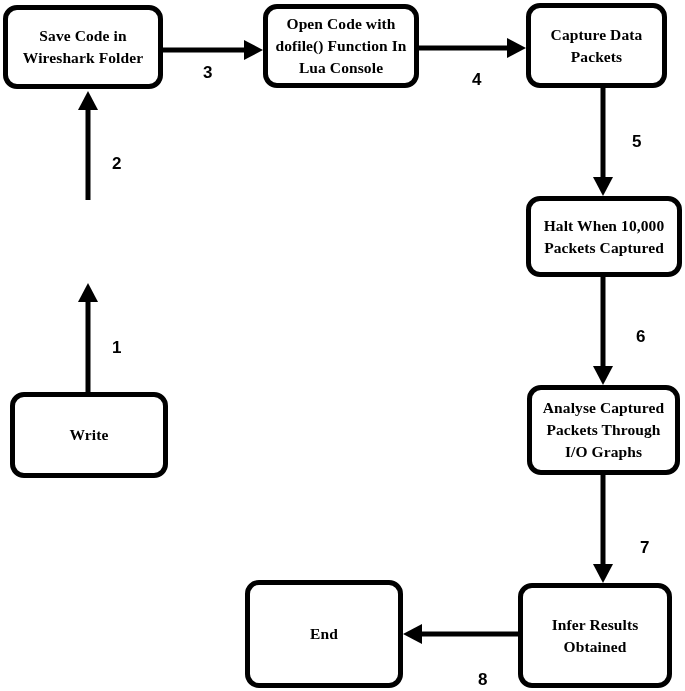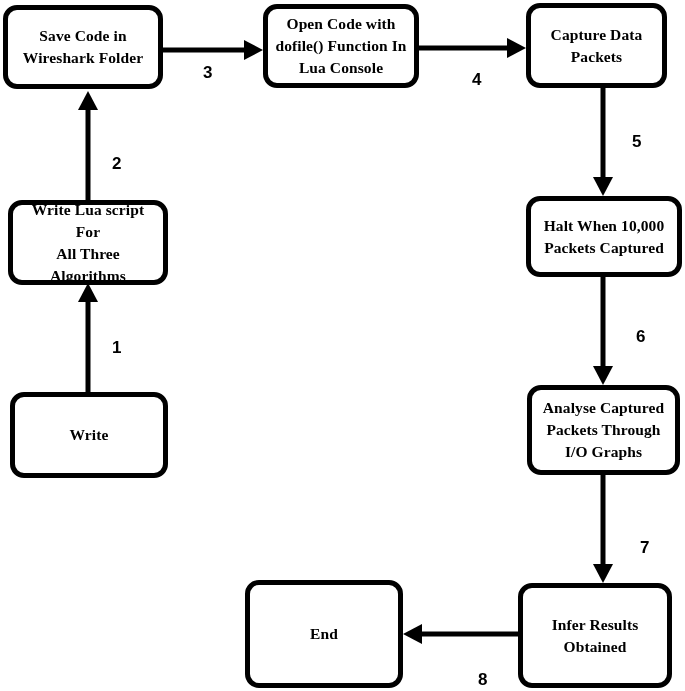--- a/index.html
+++ b/index.html
@@ -124,25 +124,20 @@
     <span class="node-label">Open Code with
 dofile() Function In
 Lua Console</span>
   </div>
 
   <div class="node" style="left:526px; top:3px; width:141px; height:85px;">
     <span class="node-label">Capture Data
 Packets</span>
   </div>
 
-  <div class="node" style="left:8px; top:200px; width:160px; height:85px;">
-    <span class="node-label">Write Lua script For
-All Three
-Algorithms</span>
-  </div>
 
   <div class="node" style="left:526px; top:196px; width:156px; height:81px;justify-content:center;">
     <span class="node-label">Halt When 10,000
 Packets Captured</span>
   </div>
 
   <div class="node" style="left:10px; top:392px; width:158px; height:86px;">
     <span class="node-label">Write</span>
   </div>
 

